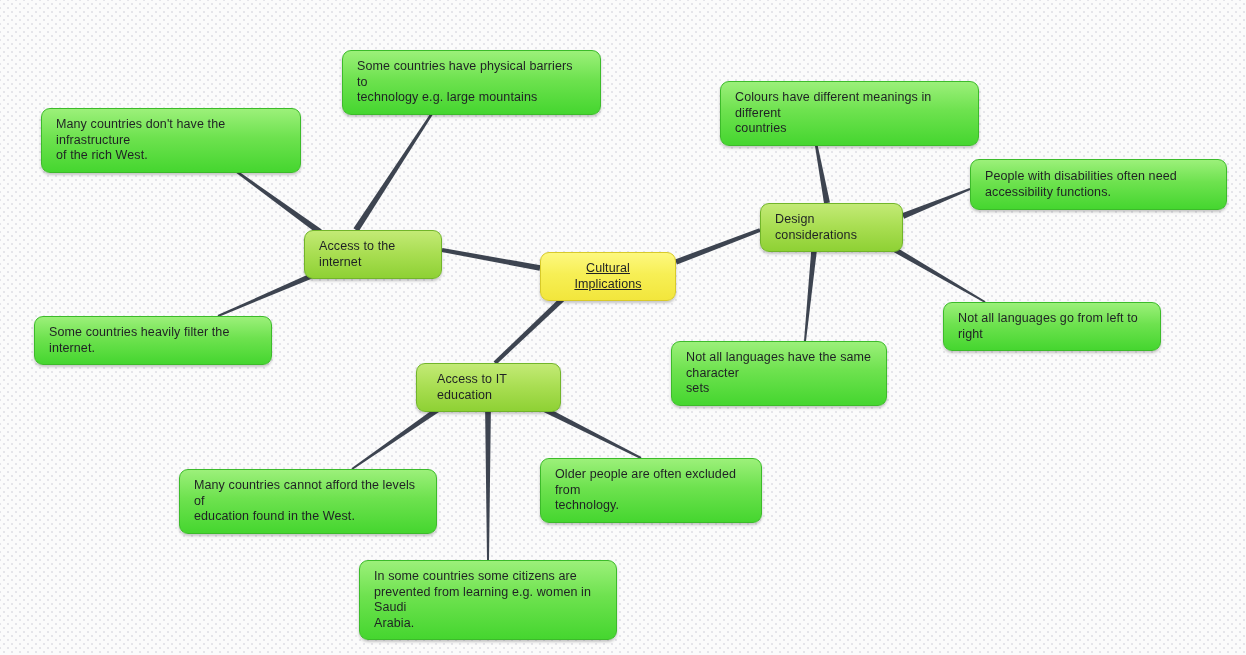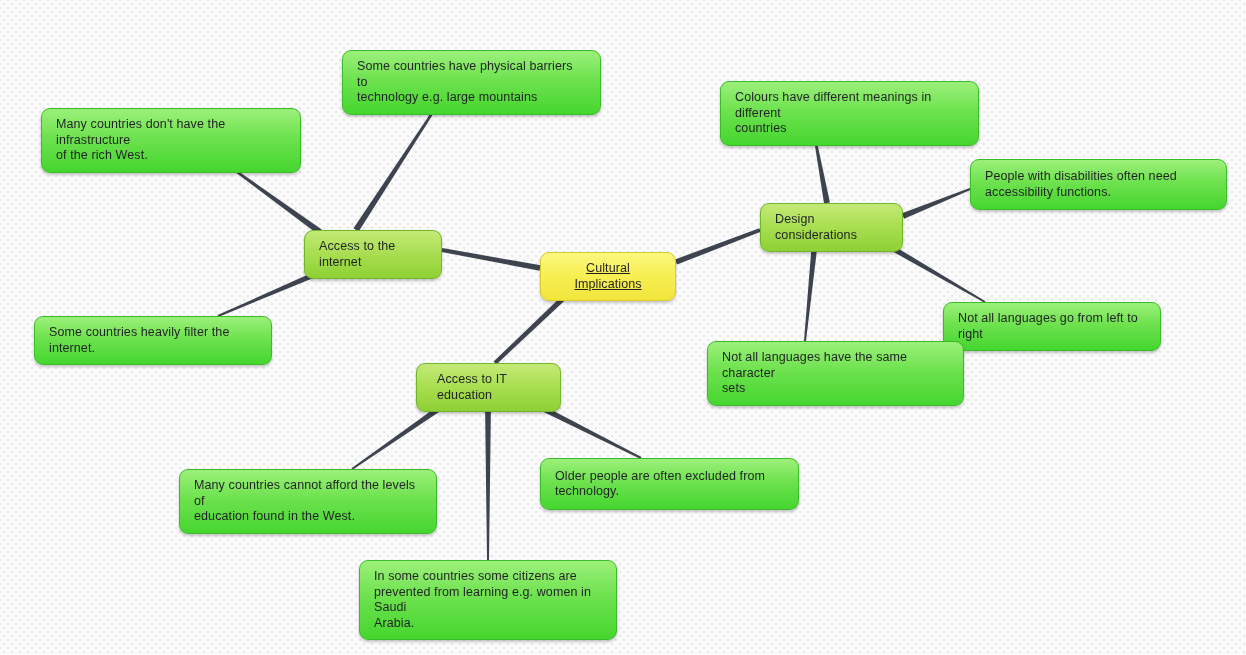--- a/index.html
+++ b/index.html
@@ -99,22 +99,22 @@
     <div class="node leaf" style="left: 342px; top: 37px; width: 259px; min-height: 55px; margin-top: 13px;"><span class="label">Some countries have physical barriers to
 technology e.g. large mountains</span></div>
     <div class="node leaf" style="left: 41px; top: 108px; width: 260px; min-height: 53px;"><span class="label">Many countries don't have the infrastructure
 of the rich West.</span></div>
     <div class="node leaf" style="left: 34px; top: 316px; width: 238px; min-height: 38px;"><span class="label">Some countries heavily filter the internet.</span></div>
     <div class="node leaf" style="left: 720px; top: 81px; width: 259px; min-height: 52px;"><span class="label">Colours have different meanings in different
 countries</span></div>
     <div class="node leaf" style="left: 970px; top: 159px; width: 257px; min-height: 51px;"><span class="label">People with disabilities often need
 accessibility functions.</span></div>
     <div class="node leaf" style="left: 943px; top: 302px; width: 218px; min-height: 38px;"><span class="label">Not all languages go from left to right</span></div>
-    <div class="node leaf" style="left: 671px; top: 341px; width: 257px; min-height: 54px; margin-left: 36px;"><span class="label">Not all languages have the same character
+    <div class="node leaf" style="left: 671px; top: 341px; width: 216px; min-height: 54px;"><span class="label">Not all languages have the same character
 sets</span></div>
     <div class="node leaf" style="left: 179px; top: 469px; width: 258px; min-height: 55px;"><span class="label">Many countries cannot afford the levels of
 education found in the West.</span></div>
     <div class="node leaf" style="left: 359px; top: 560px; width: 258px; min-height: 70px;"><span class="label">In some countries some citizens are
 prevented from learning e.g. women in Saudi
 Arabia.</span></div>
-    <div class="node leaf" style="left: 540px; top: 458px; width: 259px; min-height: 52px;"><span class="label">Older people are often excluded from
+    <div class="node leaf" style="left: 540px; top: 458px; width: 222px; min-height: 52px;"><span class="label">Older people are often excluded from
 technology.</span></div>
   </div>
 
 </body></html>

